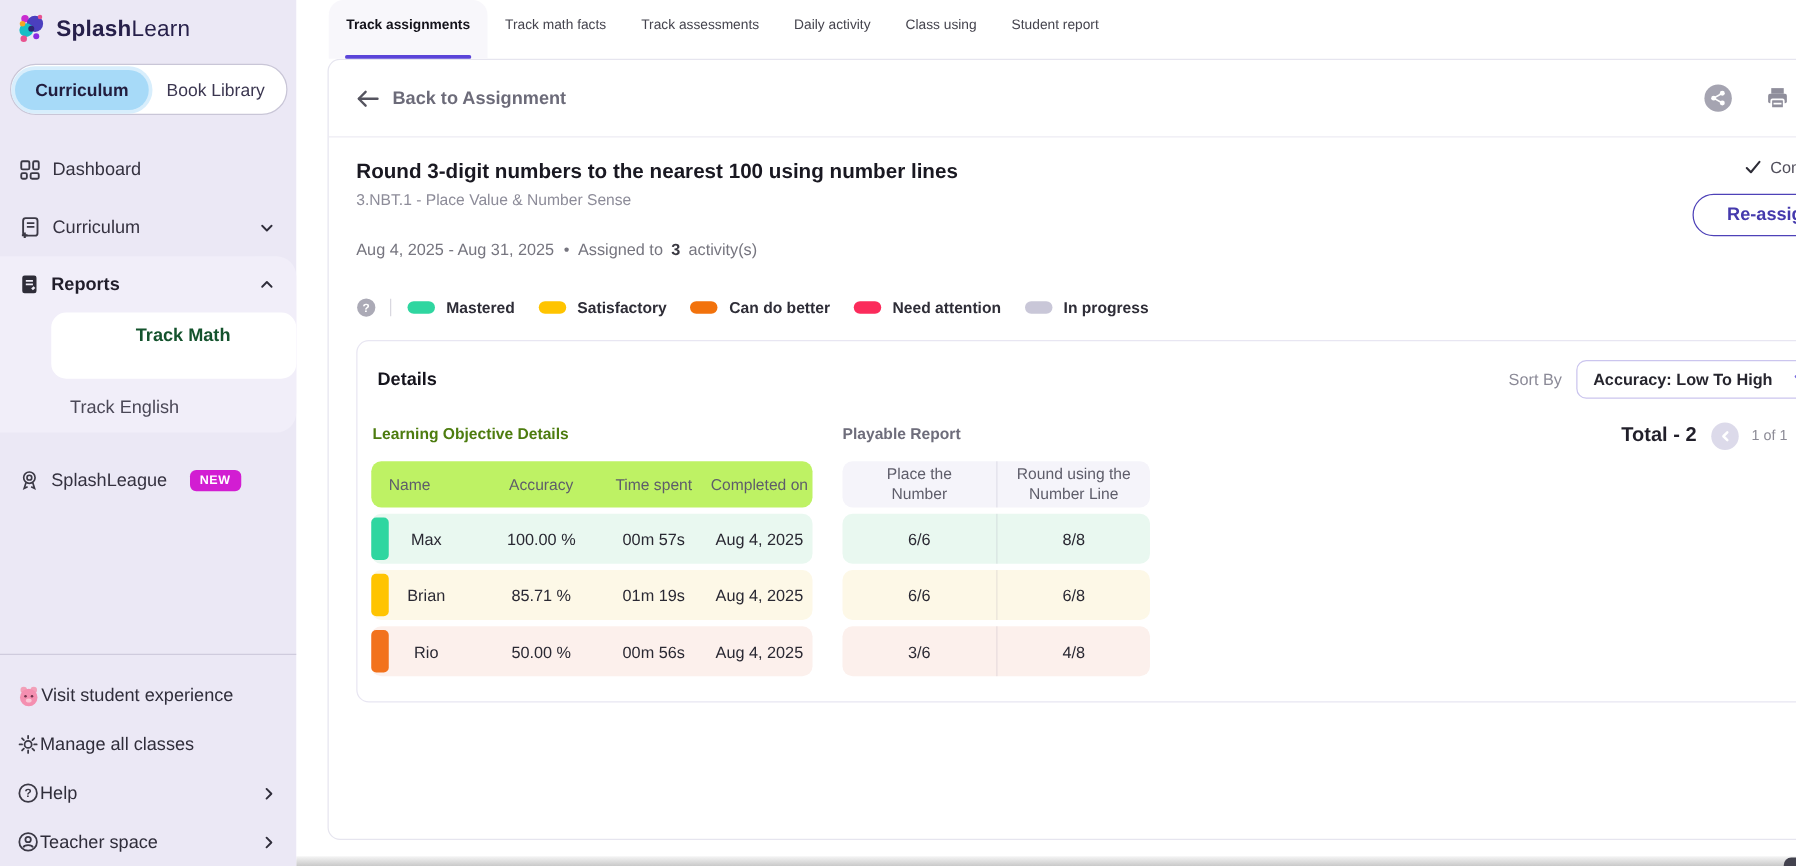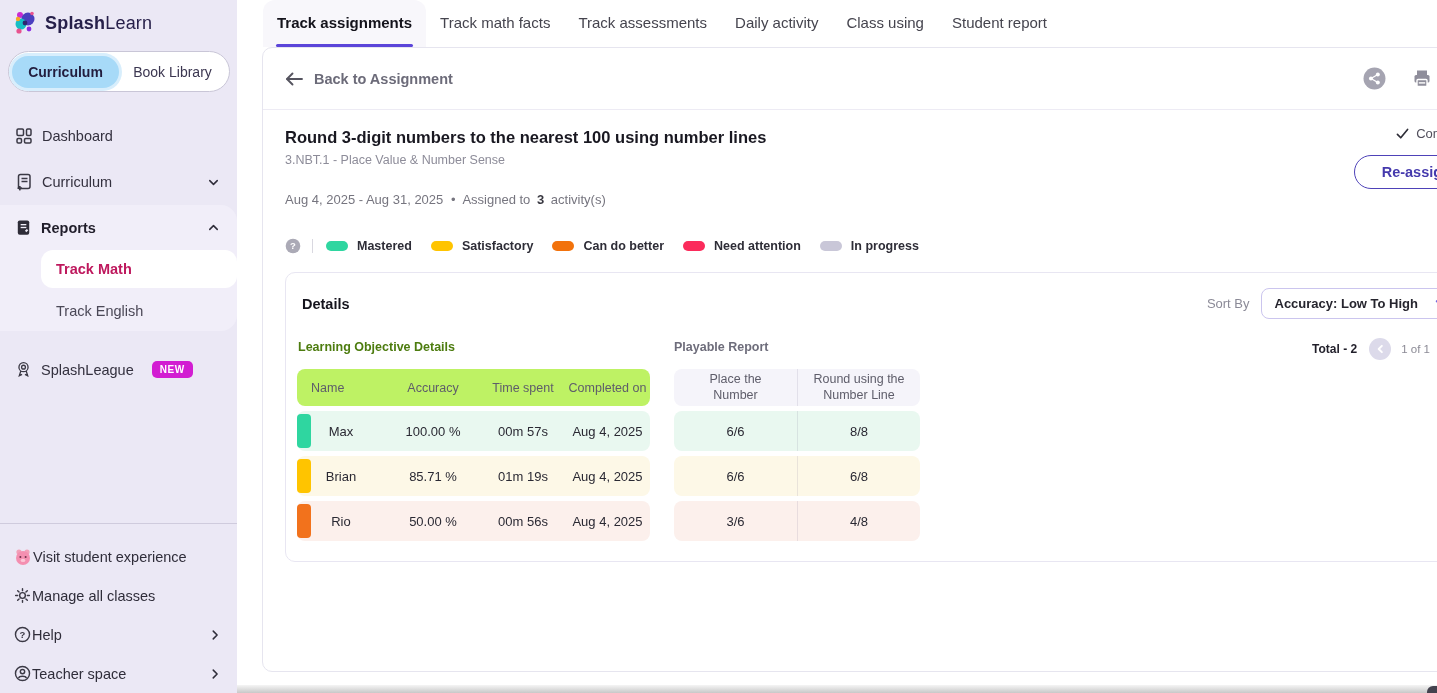--- a/index.html
+++ b/index.html
@@ -18,35 +18,35 @@
   .mode-opt{ flex:1; text-align:center; font-size:14px; color:#3B3650; padding:8px 0;
     border-radius:20px; cursor:pointer; }
   .mode-opt.active{ background:#A7DAF8; box-shadow:0 0 0 3px #D8EEFC; font-weight:700; color:#221D3E; }
   .nav{ margin-top:21px; }
   .nav-item{ display:flex; align-items:center; gap:8px; padding:13px 16px 13px 14px;
     font-size:14.5px; color:#34313F; cursor:pointer; }
   .nav-item .chev{ margin-left:auto; }
   .nav-item.bold{ font-weight:700; color:#211E2B; }
   .reports-group{ background:#F1EEF9; border-radius:0 16px 16px 0; padding-bottom:10px; }
   .sub-item-active{ margin-left:41px; background:#fff; border-radius:12px;
-    padding:11px 0 11px 15px; font-size:14.5px; font-weight:700; color:#be185d; cursor:pointer; }
+    padding:11px 0 26px 15px; font-size:14.5px; font-weight:700; color:#14532d; cursor:pointer;text-align:center; }
   .sub-item{ margin-left:41px; padding:15px 0 2px 15px; font-size:14.5px; color:#4B4857; cursor:pointer; }
   .league-row{ margin-top:16px; }
   .new-badge{ background:#D21DD2; color:#fff; font-size:10px; font-weight:800;
     letter-spacing:.5px; padding:3px 8px; border-radius:5px; margin-left:10px; }
   .side-spacer{ flex:1; }
   .side-divider{ height:1px; background:#CFCBDD; margin:0 0 13px 0; }
   .foot-item{ display:flex; align-items:center; padding:0 15px 0 13px;
     height:39px; font-size:14.5px; color:#2F2D3A; cursor:pointer; }
   .foot-item .chev{ margin-left:auto; }
 
   
   .main{ position:absolute; left:237px; top:0; width:1200px; height:693px; background:#fff; }
   .tabs{ display:flex; align-items:stretch; padding-left:26px; height:47px; position:relative; z-index:2; }
-  .tab{ padding:14px 14px 0; font-size:15px; color:#45444E; cursor:pointer; position:relative; }
+  .tab{ padding:14px 14px 0; font-size:11px; color:#45444E; cursor:pointer; position:relative; }
   .tab.active{ background:#F8F7FB; border-radius:12px 12px 0 0; font-weight:700; color:#14131B; }
   .tab.active::after{ content:""; position:absolute; left:13px; right:13px; bottom:0;
     height:3px; border-radius:3px; background:#5B45D9; }
 
   .card{ position:absolute; left:25px; top:47px; width:1240px; height:625px; background:#fff;
     border:1px solid #E6E5EF; border-radius:10px; overflow:hidden; }
   .card-head{ display:flex; align-items:center; height:62px; padding:0 22px;
     border-bottom:1px solid #EDEBF4; }
   .back-link{ display:flex; align-items:center; gap:10px; font-size:14.5px;
     color:#6C6B79; font-weight:600; cursor:pointer; }
@@ -81,21 +81,21 @@
   .sort-label{ font-size:13px; color:#8B8A97; }
   .sort-box{ display:flex; align-items:center; gap:16px; border:1px solid #CBC5EE;
     border-radius:8px; padding:7px 12px 7px 13px; font-size:13px; font-weight:700;
     color:#26252E; cursor:pointer; background:#fff; }
 
   .section-row{ display:flex; align-items:flex-start; margin:21px 16px 0 11px; }
   .lo-label{ width:353px; font-size:12.5px; font-weight:700; color:#4d7c0f; padding-left:1px; }
   .playable-label{ margin-left:24px; width:246px; font-size:12.5px; font-weight:700; color:#6E6D7B; }
   .sec-spacer{ flex:1; }
   .total-group{ display:flex; align-items:center; gap:10px; margin-top:-2px; }
-  .total-label{ font-size:12px; font-weight:800; color:#211F2A; margin-right:2px; }
+  .total-label{ font-size:16px; font-weight:800; color:#211F2A; margin-right:2px; }
   .page-btn{ width:22px; height:22px; border-radius:50%; background:#DCDAEA; border:none;
     display:flex; align-items:center; justify-content:center; cursor:pointer; }
   .page-indicator{ font-size:11.5px; color:#8C8B96; }
 
   .table-area{ margin:9px 16px 0 11px; }
   .thead,.trow{ display:flex; }
   .trow{ margin-top:5px; } .trow:first-of-type{ margin-top:6px; }
   .lo-head,.lo-row{ width:353px; display:grid; grid-template-columns:88px 96px 84px 85px; align-items:center; }
   .lo-head{ background:#bef264; border-radius:8px; height:37px; font-size:12.5px; color:#5E5D6A; }
   .lo-head span,.lo-row span{ text-align:center; }

